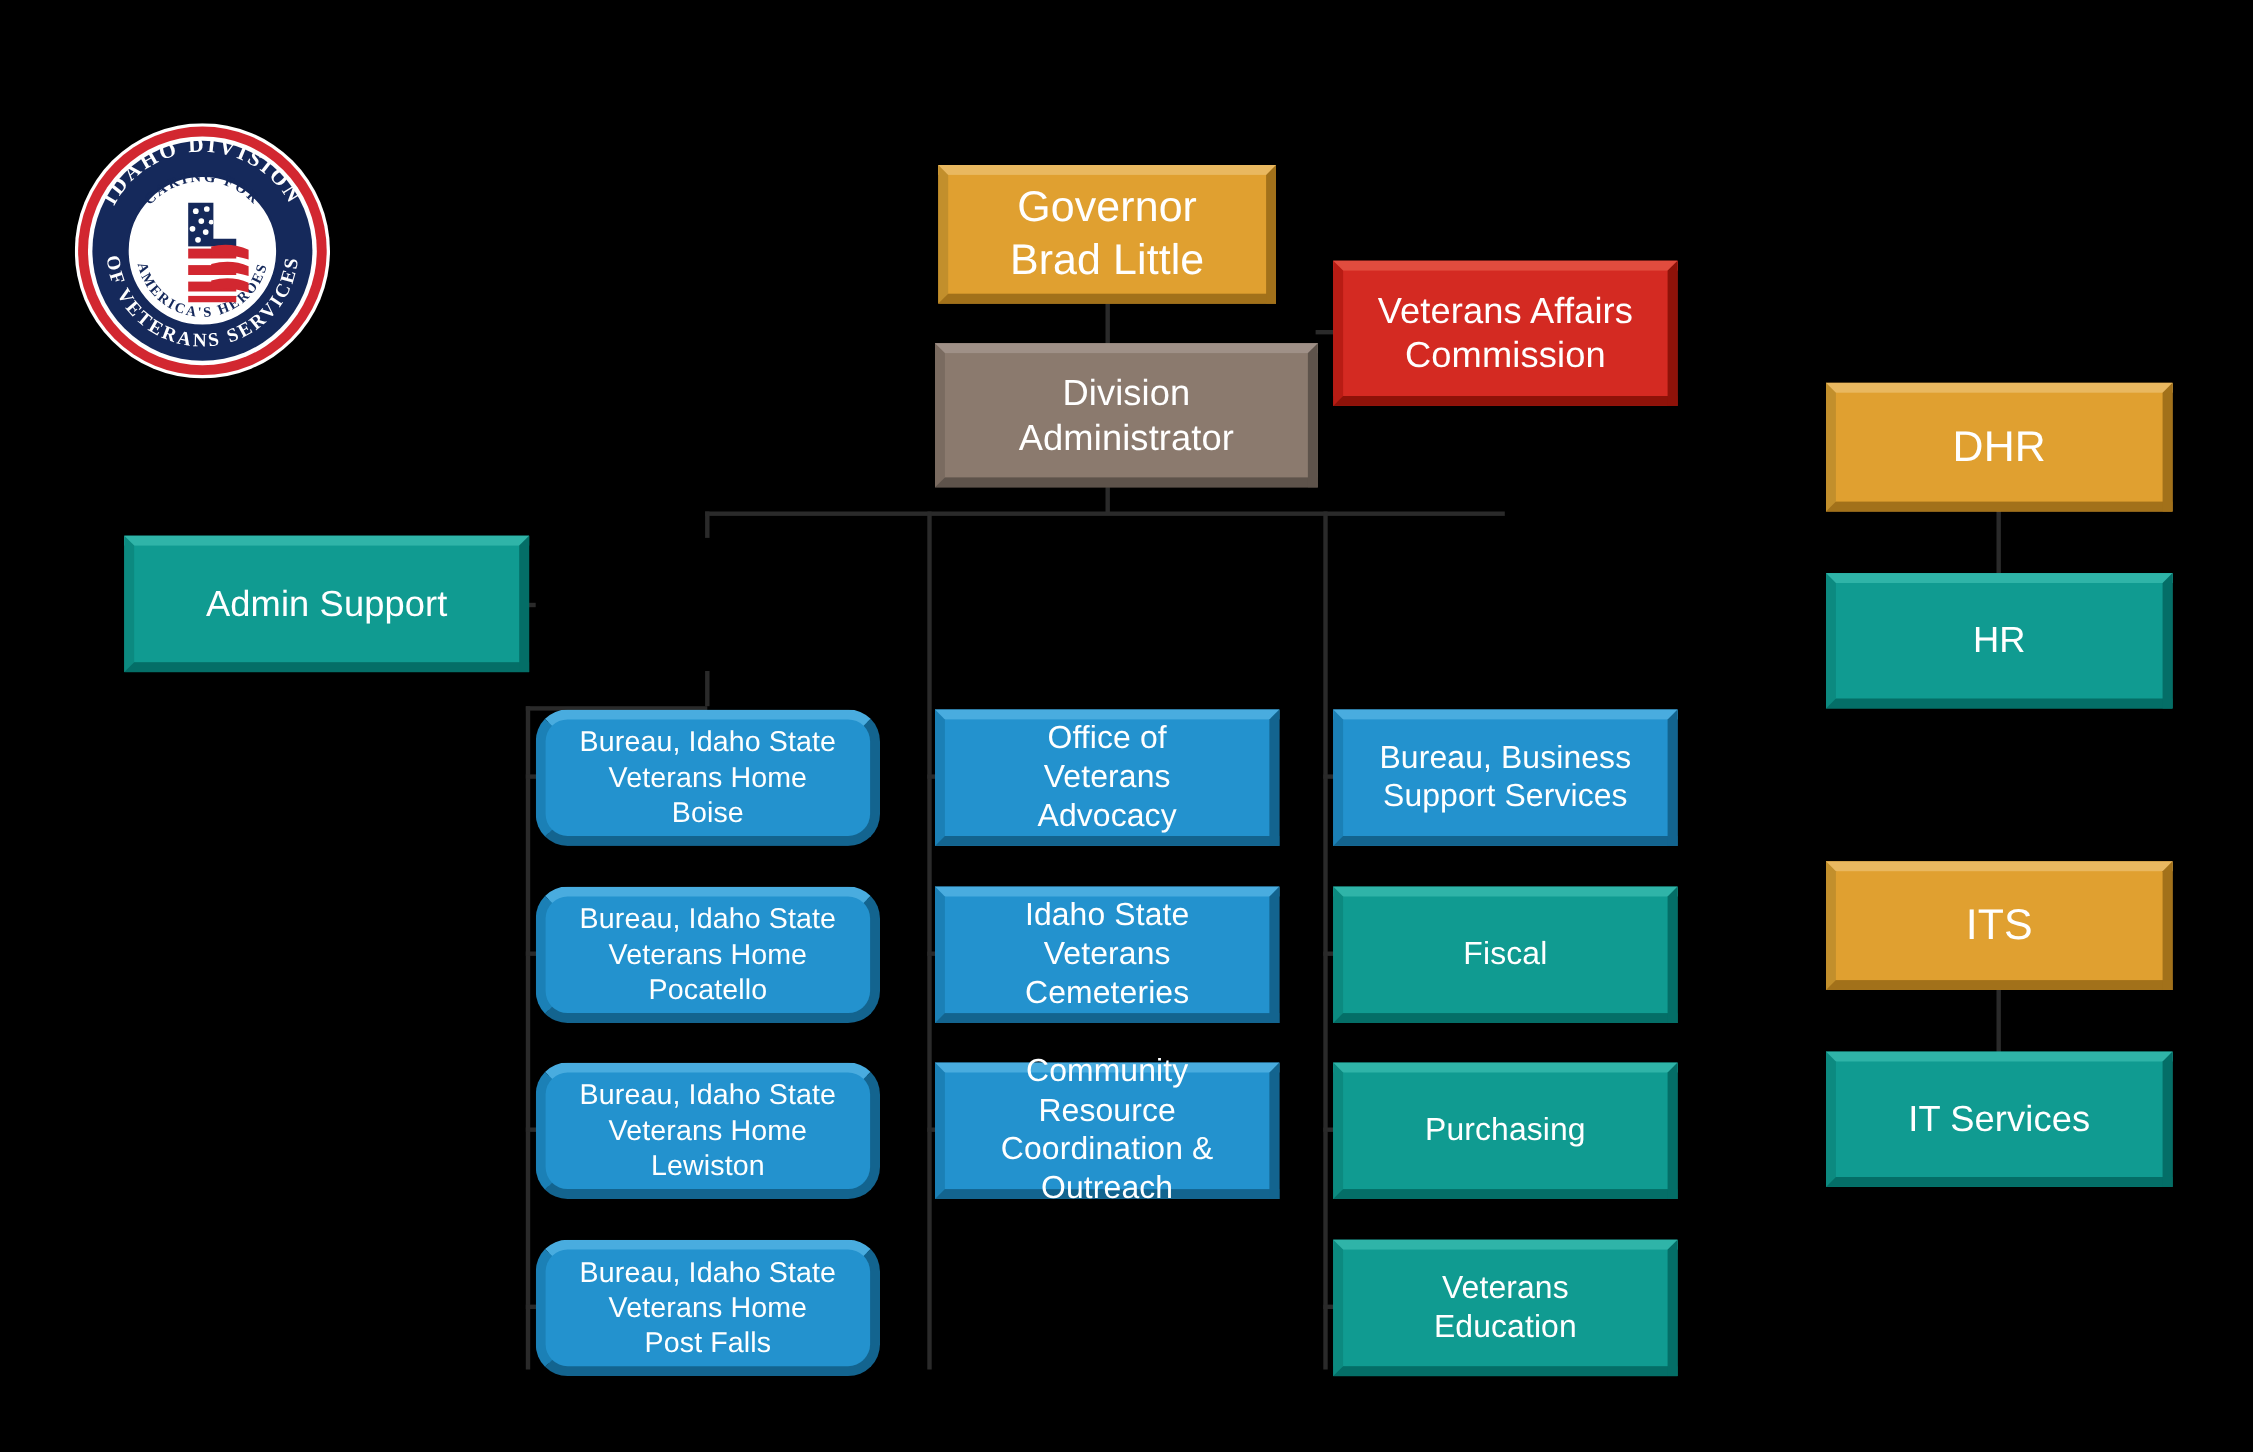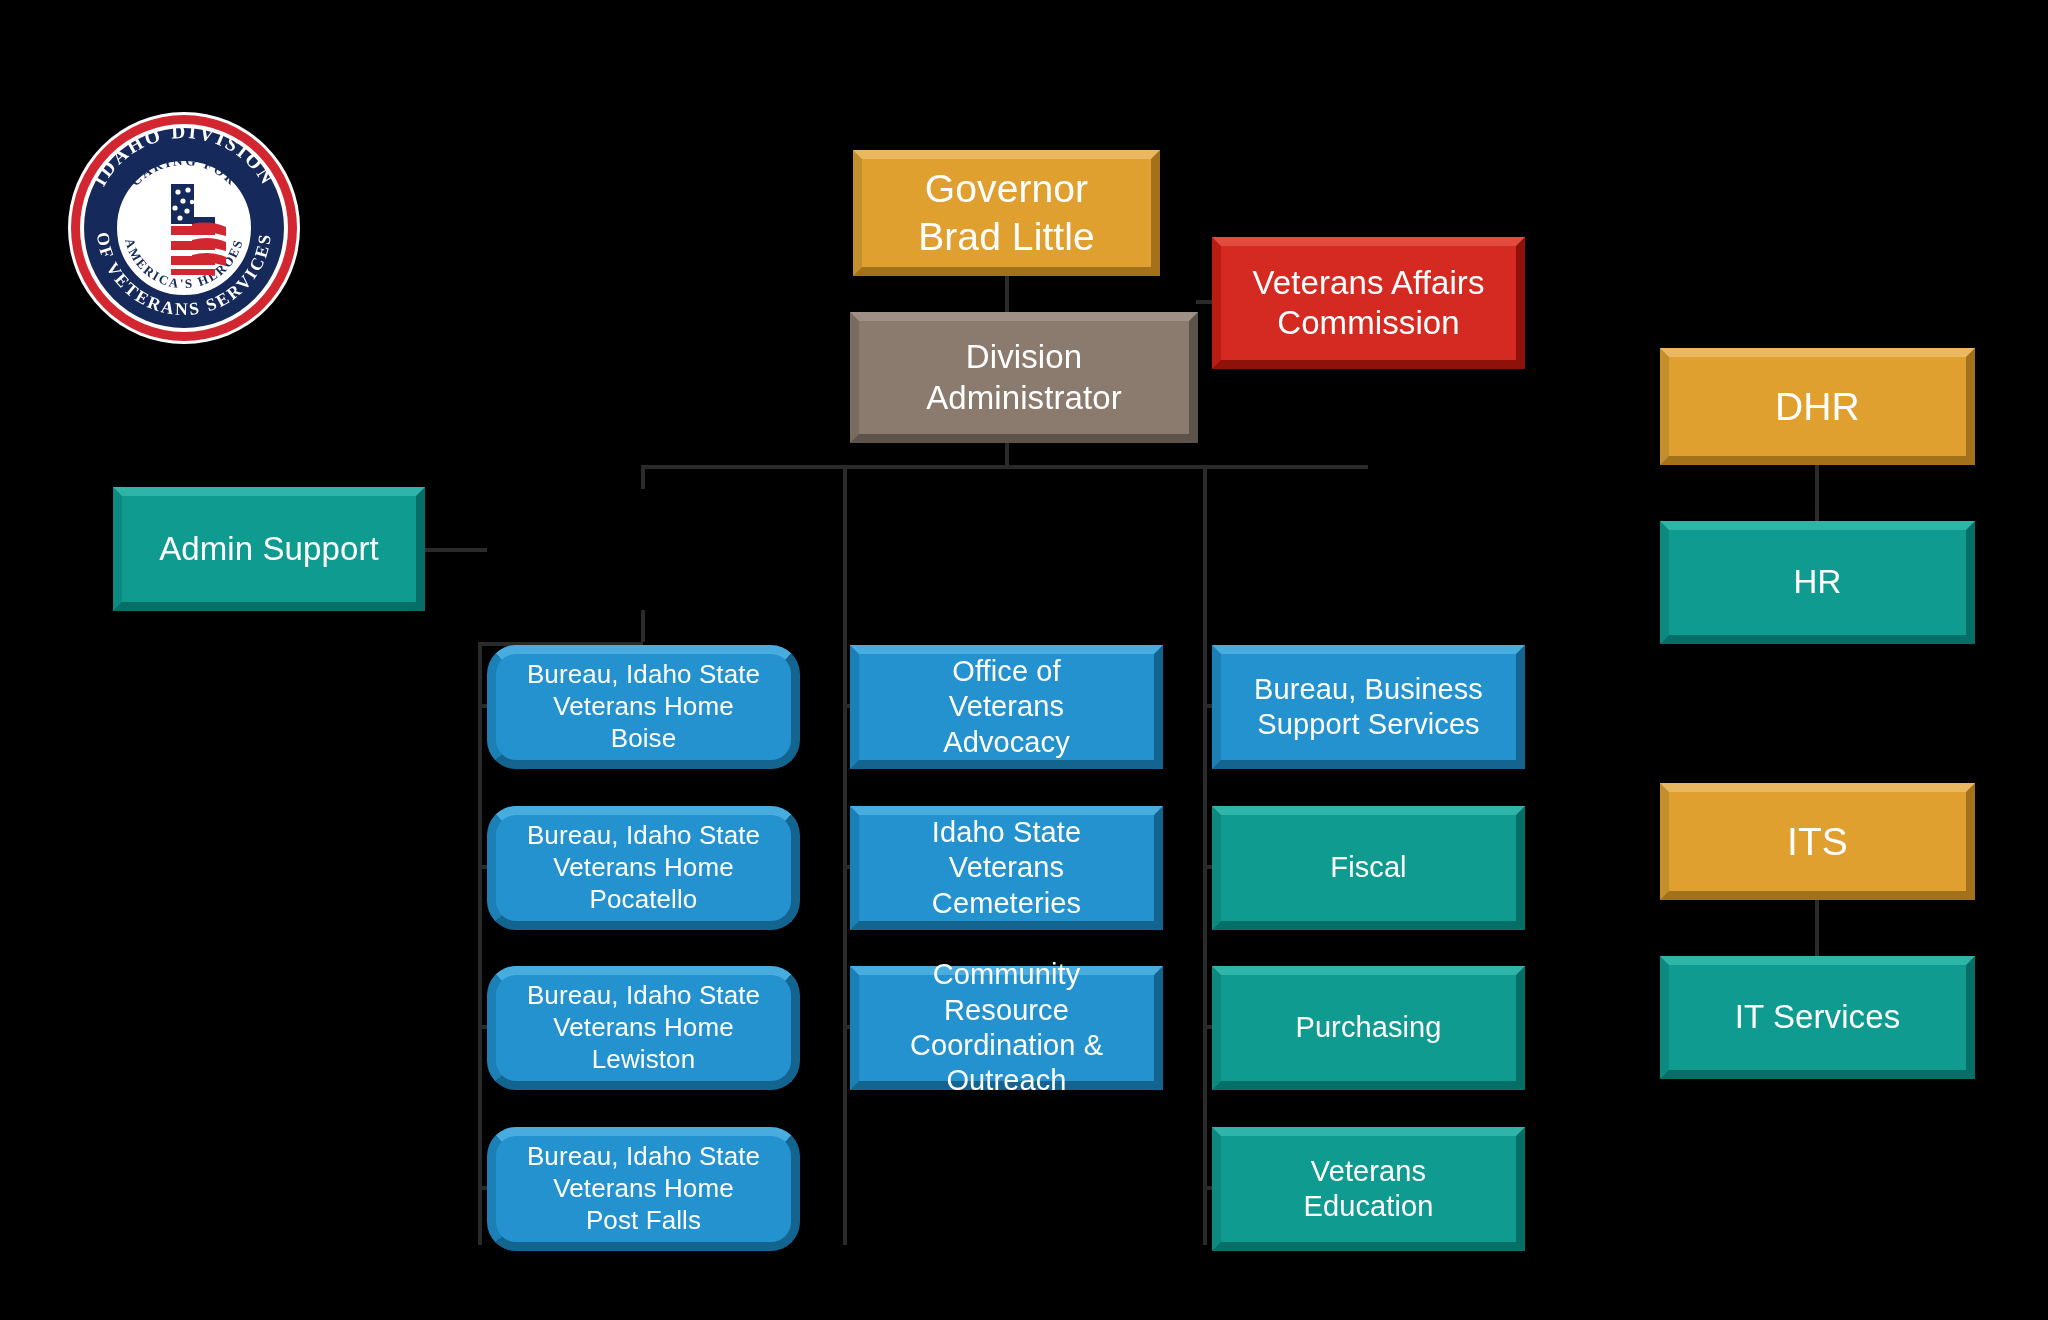--- a/index.html
+++ b/index.html
@@ -201,21 +201,21 @@
   <div class="node taupe fs-lg" style="left:850px; top:312px; width:348px; height:131px;">
     <span class="label">Division
 Administrator</span>
   </div>
 
   <div class="node red fs-lg" style="left:1212px; top:237px; width:313px; height:132px;">
     <span class="label">Veterans Affairs
 Commission</span>
   </div>
 
-  <div class="node teal fs-lg" style="left:113px; top:487px; width:312px; height:124px;">
+  <div class="node teal fs-lg" style="left:113px; top:487px; width:368px; height:124px;">
     <span class="label">Admin Support</span>
   </div>
 
 
   <div class="node blue fs-sm" style="left:487px; top:645px; width:313px; height:124px;">
     <span class="label">Bureau, Idaho State
 Veterans Home Boise</span>
   </div>
 
   <div class="node blue fs-sm" style="left:487px; top:806px; width:313px; height:124px;">

